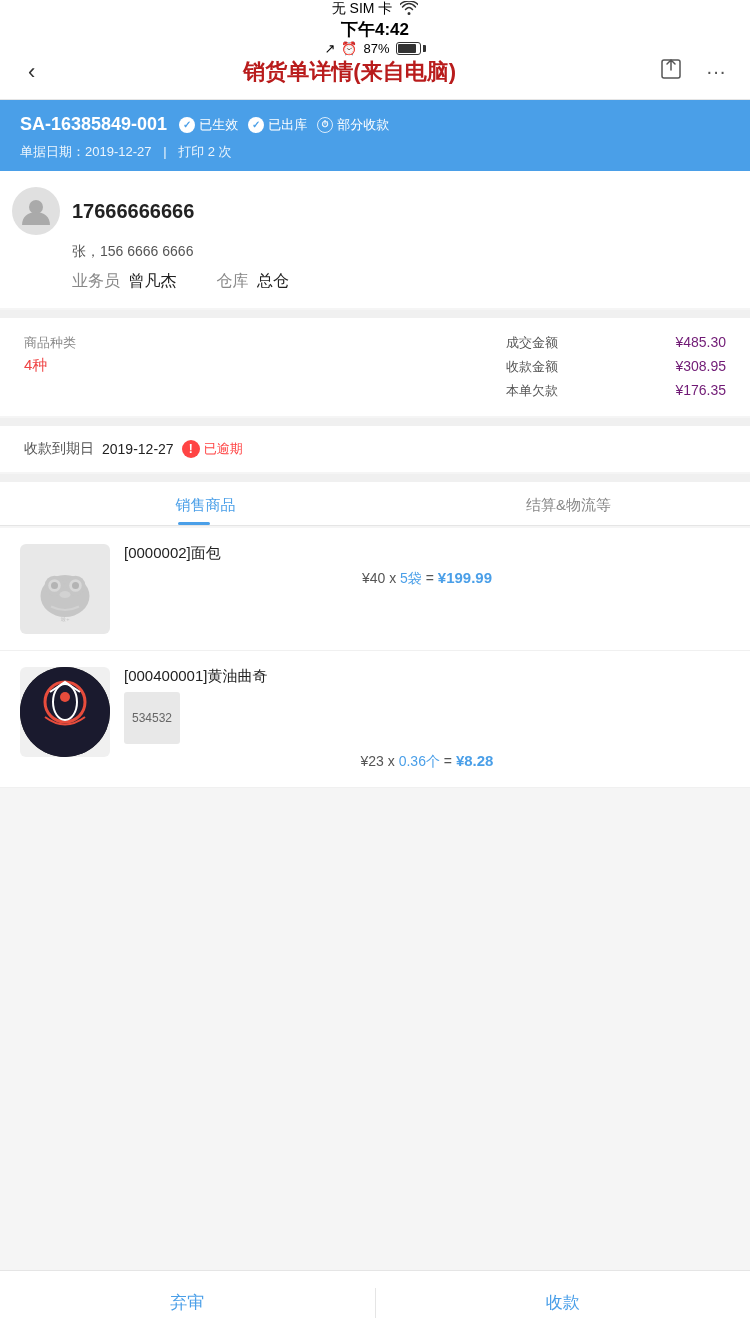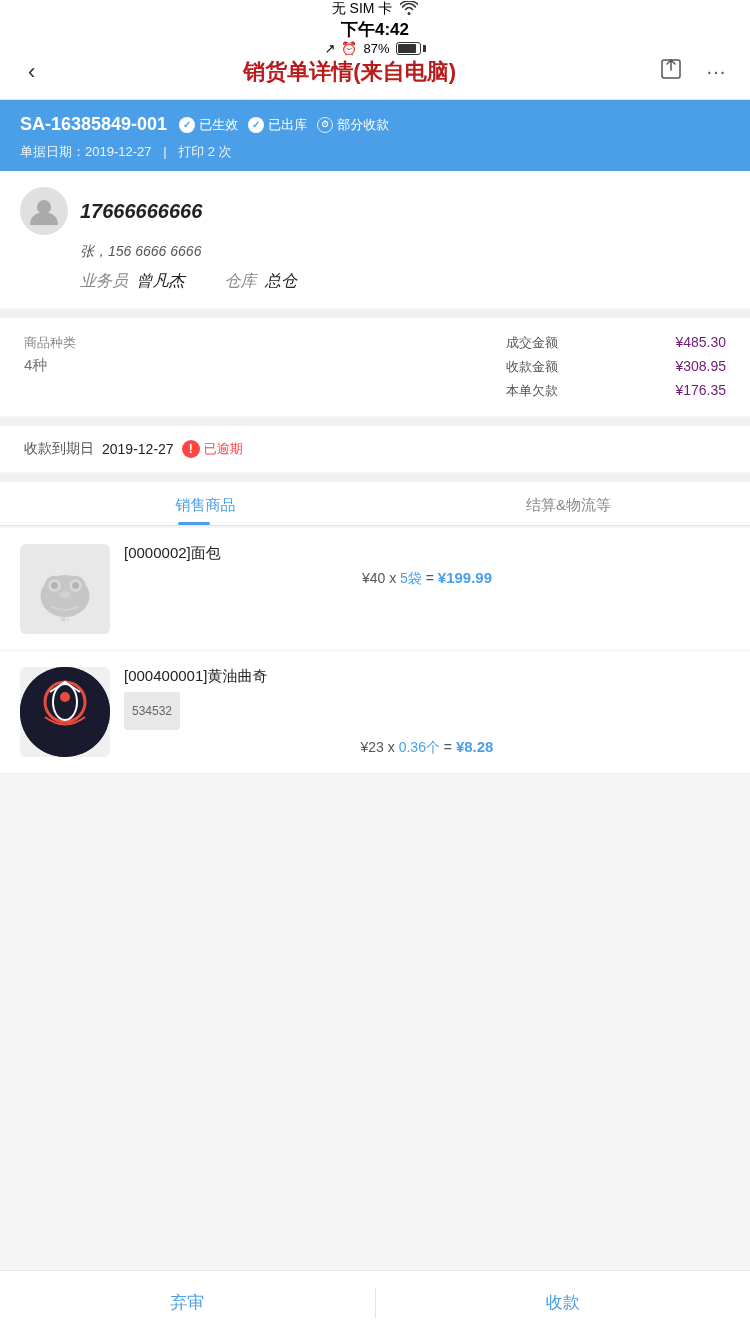--- a/index.html
+++ b/index.html
@@ -119,23 +119,22 @@
       font-size: 9px;
     }
     .order-date {
       font-size: 13px;
       color: rgba(255,255,255,0.9);
     }
 
     
     .customer-section {
       background: #fff;
-      padding: 16px 20px;
+      padding: 16px 12px;
       margin-bottom: 2px;
-      font-style: italic;
     }
     .customer-row {
       display: flex;
       align-items: center;
       gap: 12px;
       margin-bottom: 8px;
     }
     .customer-avatar {
       width: 48px; height: 48px;
       border-radius: 50%;
@@ -189,21 +188,21 @@
       display: flex;
       flex-direction: column;
       gap: 4px;
     }
     .summary-item-label {
       font-size: 13px;
       color: #888;
     }
     .summary-item-value {
       font-size: 15px;
-      color: #737373;
+      color: #ef4444;
     }
     .summary-right {
       display: flex;
       flex-direction: column;
       gap: 6px;
       align-items: flex-end;
     }
     .summary-row {
       display: flex;
       justify-content: space-between;
@@ -324,21 +323,21 @@
     .product-name {
       font-size: 15px;
       color: #222;
       margin-bottom: 6px;
     }
     .product-badge {
       display: inline-block;
       background: #e8e8e8;
       color: #666;
       font-size: 12px;
-      padding: 12px 8px;
+      padding: 19px 8px;
       border-radius: 3px;
       margin-bottom: 8px;
     }
     .product-price-row {
       font-size: 14px;
       color: #555;
       text-align: center;
     }
     .product-price-row .qty { color: #4a9fe8; }
     .product-price-row .total { color: #4a9fe8; font-weight: 600; font-size: 15px; }

